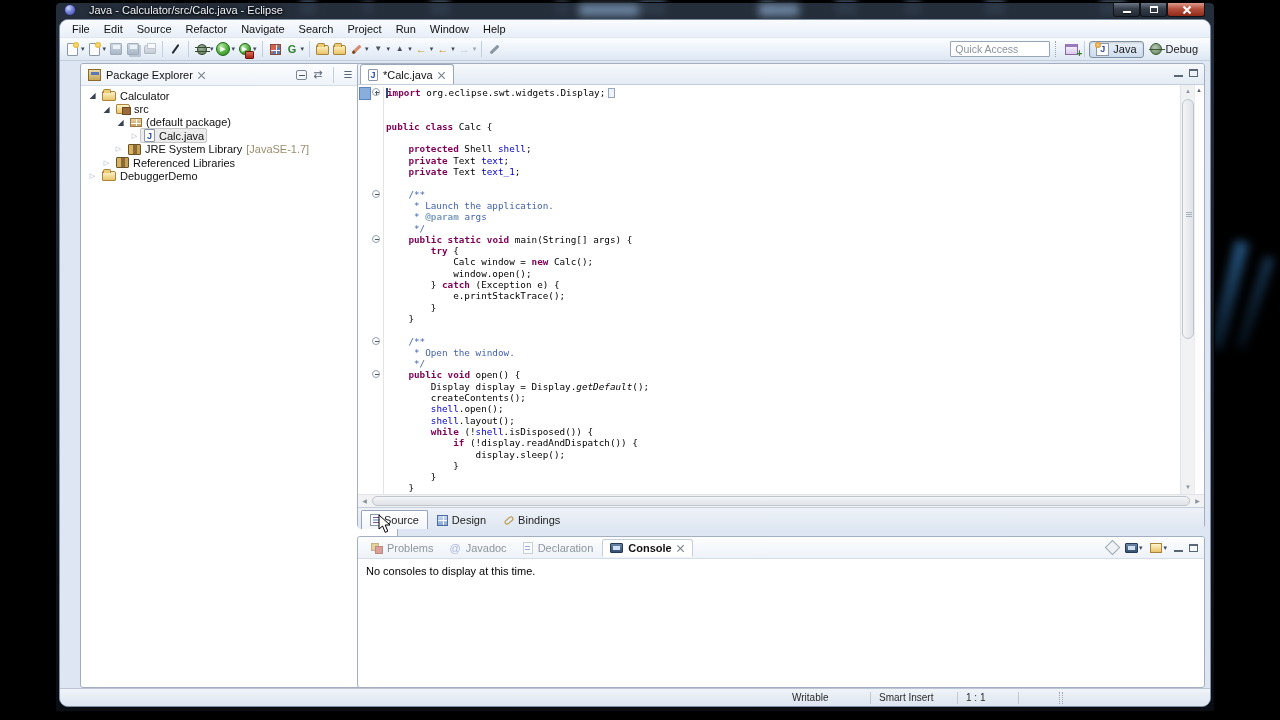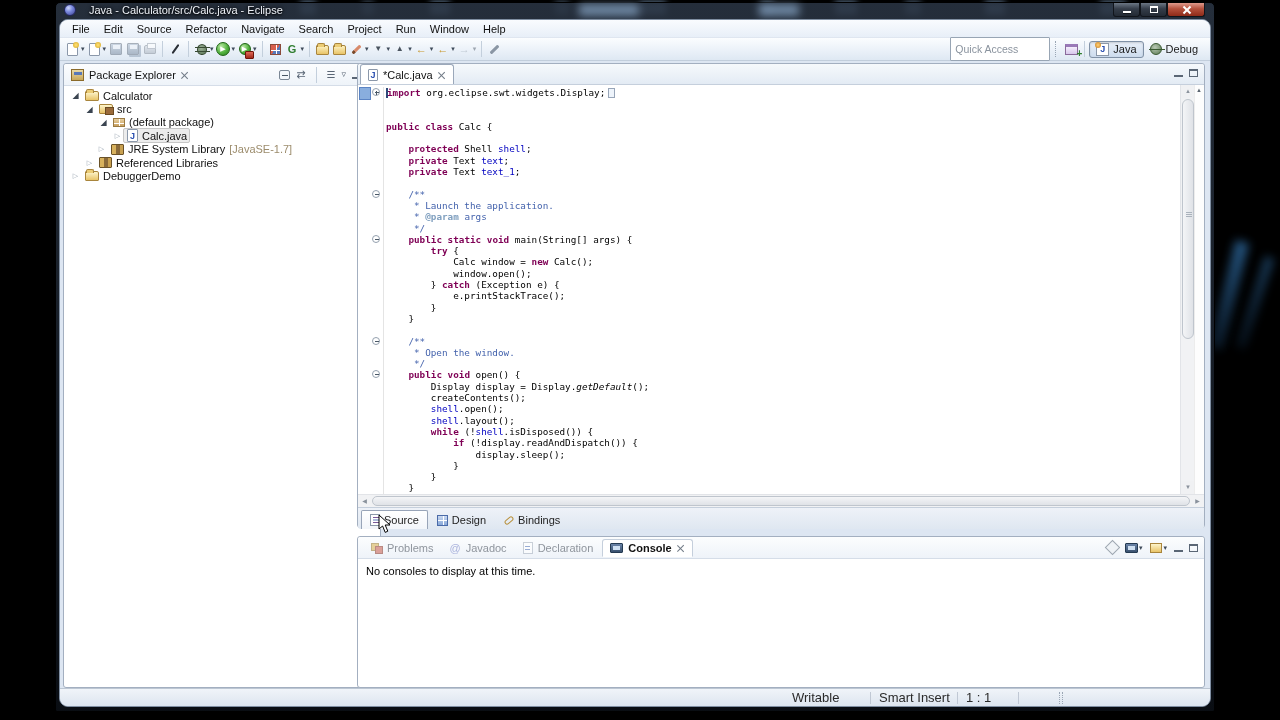--- a/index.html
+++ b/index.html
@@ -65,36 +65,36 @@
       background:linear-gradient(#fff,#fff) 5px 0/1px 11px no-repeat, linear-gradient(#fff,#fff) 0 5px/11px 1px no-repeat,
       linear-gradient(135deg,#d8604e 0 50%,#5878b8 50% 100%); }
   .ic-g { color:#2f7d2f; font-weight:bold; font-size:11px; }
   .ic-folder { width:13px; height:10px; background:linear-gradient(#fdf2c2,#e9c468); border:1px solid #a9853c; border-radius:1px 2px 1px 1px; position:relative; margin-top:2px; }
   .ic-folder::before { content:""; position:absolute; left:0; top:-3px; width:6px; height:3px; background:#eccd76; border:1px solid #a9853c; border-bottom:none; border-radius:2px 2px 0 0; }
   .ic-brush { width:11px; height:3px; background:linear-gradient(90deg,#7a4a2a 0 30%,#d88a6a 30% 100%); transform:rotate(-45deg); border-radius:1px; }
   .ic-arrow { font-size:11px; line-height:1; }
   .gold { color:#c8992e; } .gray { color:#8d98a5; } .dark { color:#4a545f; }
 
   .flexspace { flex:1; }
-  .qa-input { width:100px; height:24px; border:1px solid #98a5b4; border-radius:1px; font-size:10.5px; padding:0 4px;
+  .qa-input { width:100px; height:16px; border:1px solid #98a5b4; border-radius:1px; font-size:10.5px; padding:0 4px;
               color:#333; background:#fff; font-family:inherit; }
   .qa-input::placeholder { color:#8a939e; }
   .dotsep { width:3px; height:16px; margin:0 5px; border-left:1px dotted #9aa6b4; }
   .persp { display:flex; align-items:center; gap:4px; font-size:11px; color:#1a1a1a; padding:1px 6px; border-radius:3px; }
   .persp.active { background:linear-gradient(#e9f0f9,#cddcee); border:1px solid #8091a6; box-shadow:inset 0 1px 2px rgba(0,0,0,.15); }
   .ic-persp-open { width:13px; height:11px; border:1px solid #8a6a9a; background:linear-gradient(#f4eefc,#d8c8ec); border-top:3px solid #9a7ab8; position:relative; }
   .ic-persp-open::after { content:"+"; position:absolute; right:-5px; bottom:-5px; color:#2f7d2f; font-weight:bold; font-size:10px; }
   .ic-javap { width:13px; height:13px; background:#fff; border:1px solid #8b98aa; color:#2a4fb0; font-weight:bold; font-size:9px; text-align:center; line-height:11px; position:relative; }
   .ic-javap::before { content:""; position:absolute; left:-2px; top:-2px; width:6px; height:6px; border-radius:50%; background:radial-gradient(#ffd37a,#c87a1a); }
   .ic-debugp { width:12px; height:12px; background:radial-gradient(circle at 40% 35%,#b8c8b4,#5a7a52); border-radius:50%; border:1px solid #3a5a32; position:relative; }
   .ic-debugp::before { content:""; position:absolute; left:-2px; top:5px; width:16px; height:1px; background:#3a5a32; }
 
   
   .panel { position:absolute; background:#fff; border:1px solid #a3afc0; border-radius:3px; }
-  #pkg-panel { left:3px; top:43px; width:318px; height:625px; }
+  #pkg-panel { left:20px; top:43px; width:318px; height:625px; }
   #editor-panel { left:297px; top:43px; width:848px; height:465px; }
   #console-panel { left:297px; top:516px; width:848px; height:152px; }
 
   .view-header { height:22px; display:flex; align-items:center; padding:0 4px;
                  background:linear-gradient(#fcfdfe,#eef3f9); border-bottom:1px solid #d5dde8; border-radius:3px 3px 0 0; font-size:11px; }
   .view-title { display:flex; align-items:center; gap:5px; padding:0 3px; color:#111; }
   .cssx { position:relative; width:8px; height:8px; display:inline-block; }
   .cssx::before,.cssx::after { content:""; position:absolute; left:3.5px; top:0; width:1.4px; height:9px; background:#707a86; }
   .cssx::before { transform:rotate(45deg); } .cssx::after { transform:rotate(-45deg); }
   .hdr-icons { margin-left:auto; display:flex; align-items:center; gap:6px; }
@@ -185,21 +185,21 @@
   .ic-decl { width:10px; height:12px; background:#fff; border:1px solid #aab4c0; opacity:.6; position:relative; }
   .ic-decl::before { content:""; position:absolute; left:1.5px; top:3px; width:5px; height:1px; background:#5a7aba; box-shadow:0 3px 0 #5a7aba; }
   .ic-console { width:13px; height:10px; background:linear-gradient(#6a84a8,#38506e); border:1px solid #243a52; border-radius:1px; position:relative; }
   .ic-console::before { content:""; position:absolute; left:2px; top:2px; width:7px; height:4px; background:#cfe0f2; }
   .console-body { font-size:11px; color:#000; padding:6px 8px; }
   .ic-pin { width:11px; height:11px; border:1px solid #8a94a0; background:#eef2f6; transform:rotate(45deg); opacity:.8; }
   .ic-newcons { width:12px; height:10px; background:linear-gradient(#fdf4cb,#e9c468); border:1px solid #a9853c; position:relative; }
 
   
   .statusbar { position:absolute; left:0; right:0; bottom:0; height:18px; background:linear-gradient(#f0f4f9,#dde5ef);
-               border-top:1px solid #bcc6d3; display:flex; align-items:center; font-size:13px; color:#2a2a2a; }
+               border-top:1px solid #bcc6d3; display:flex; align-items:center; font-size:10px; color:#2a2a2a; }
   .s-spacer { width:724px; }
   .s-item { width:86px; text-align:left; padding-left:8px; }
   .s-sep { width:1px; height:12px; background:#c0c8d4; }
   .s-grip { width:4px; height:12px; border-left:1px dotted #9aa6b4; border-right:1px dotted #9aa6b4; margin-left:40px; }
 
   
   #cursor { position:absolute; left:378px; top:514px; z-index:99; pointer-events:none; }
 </style>
 </head>
 <body>

